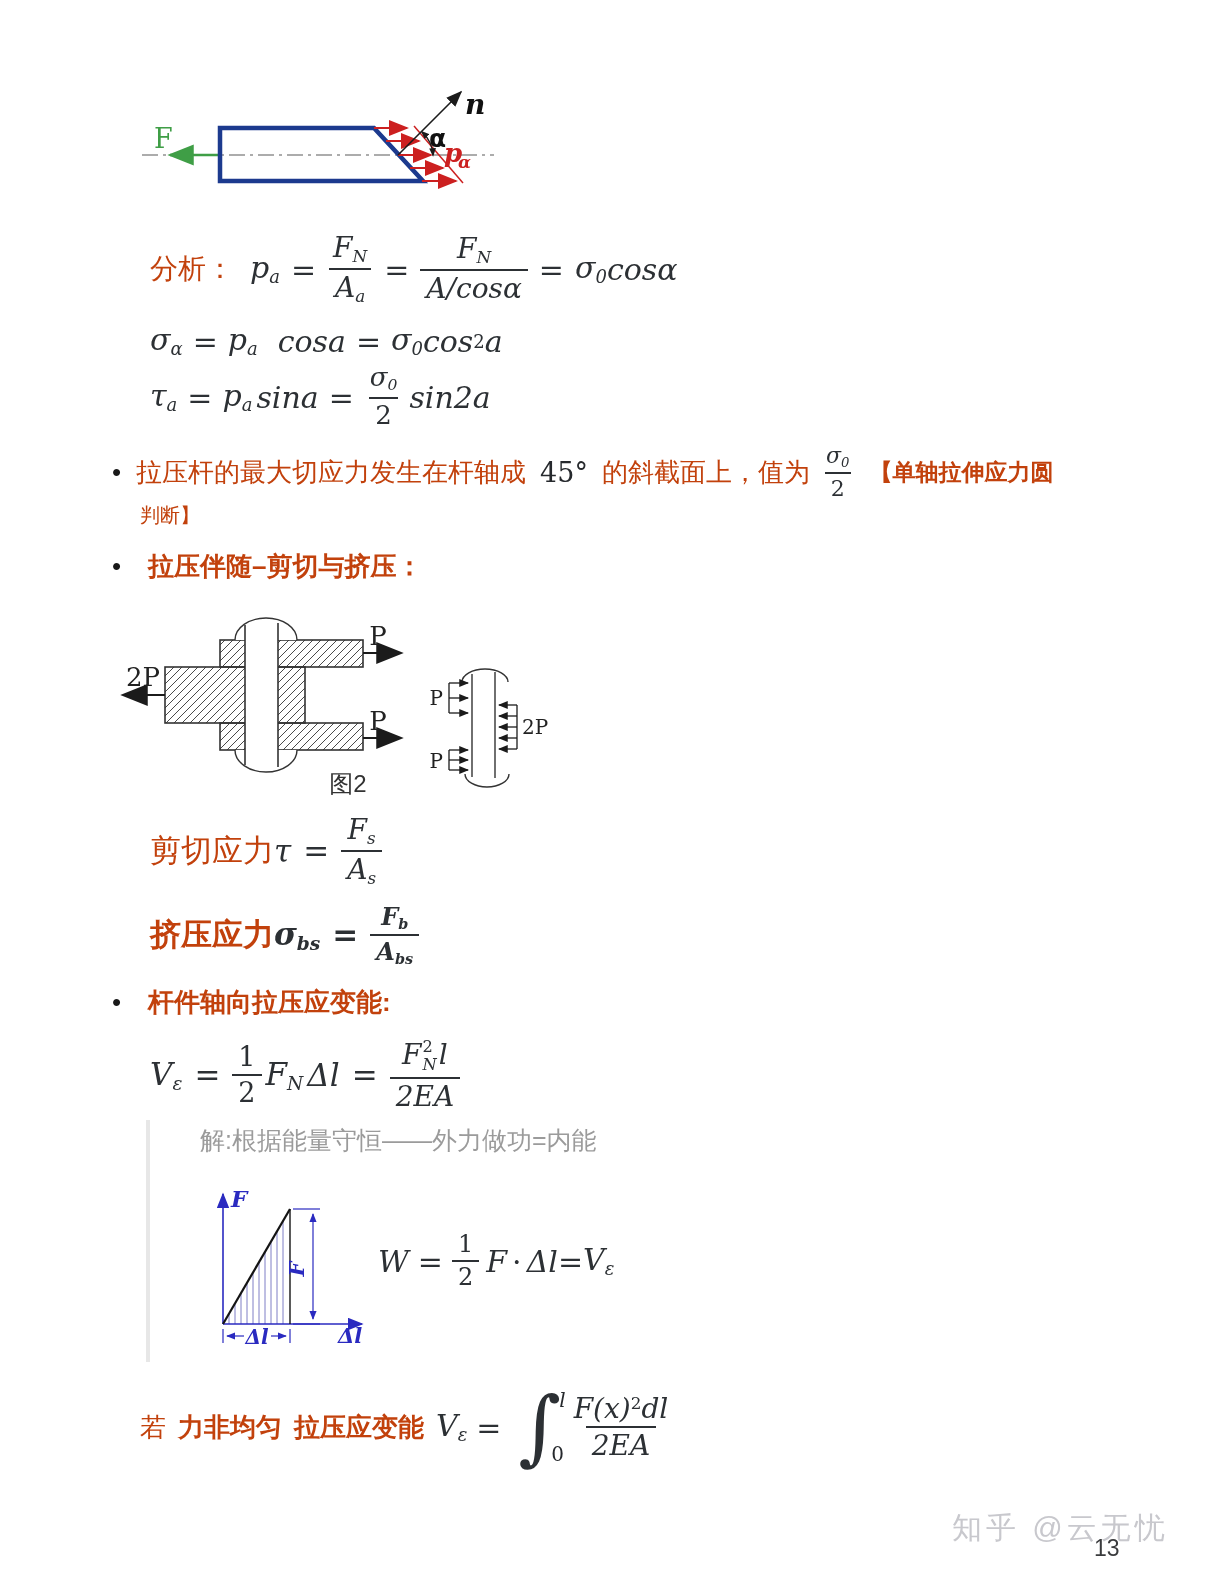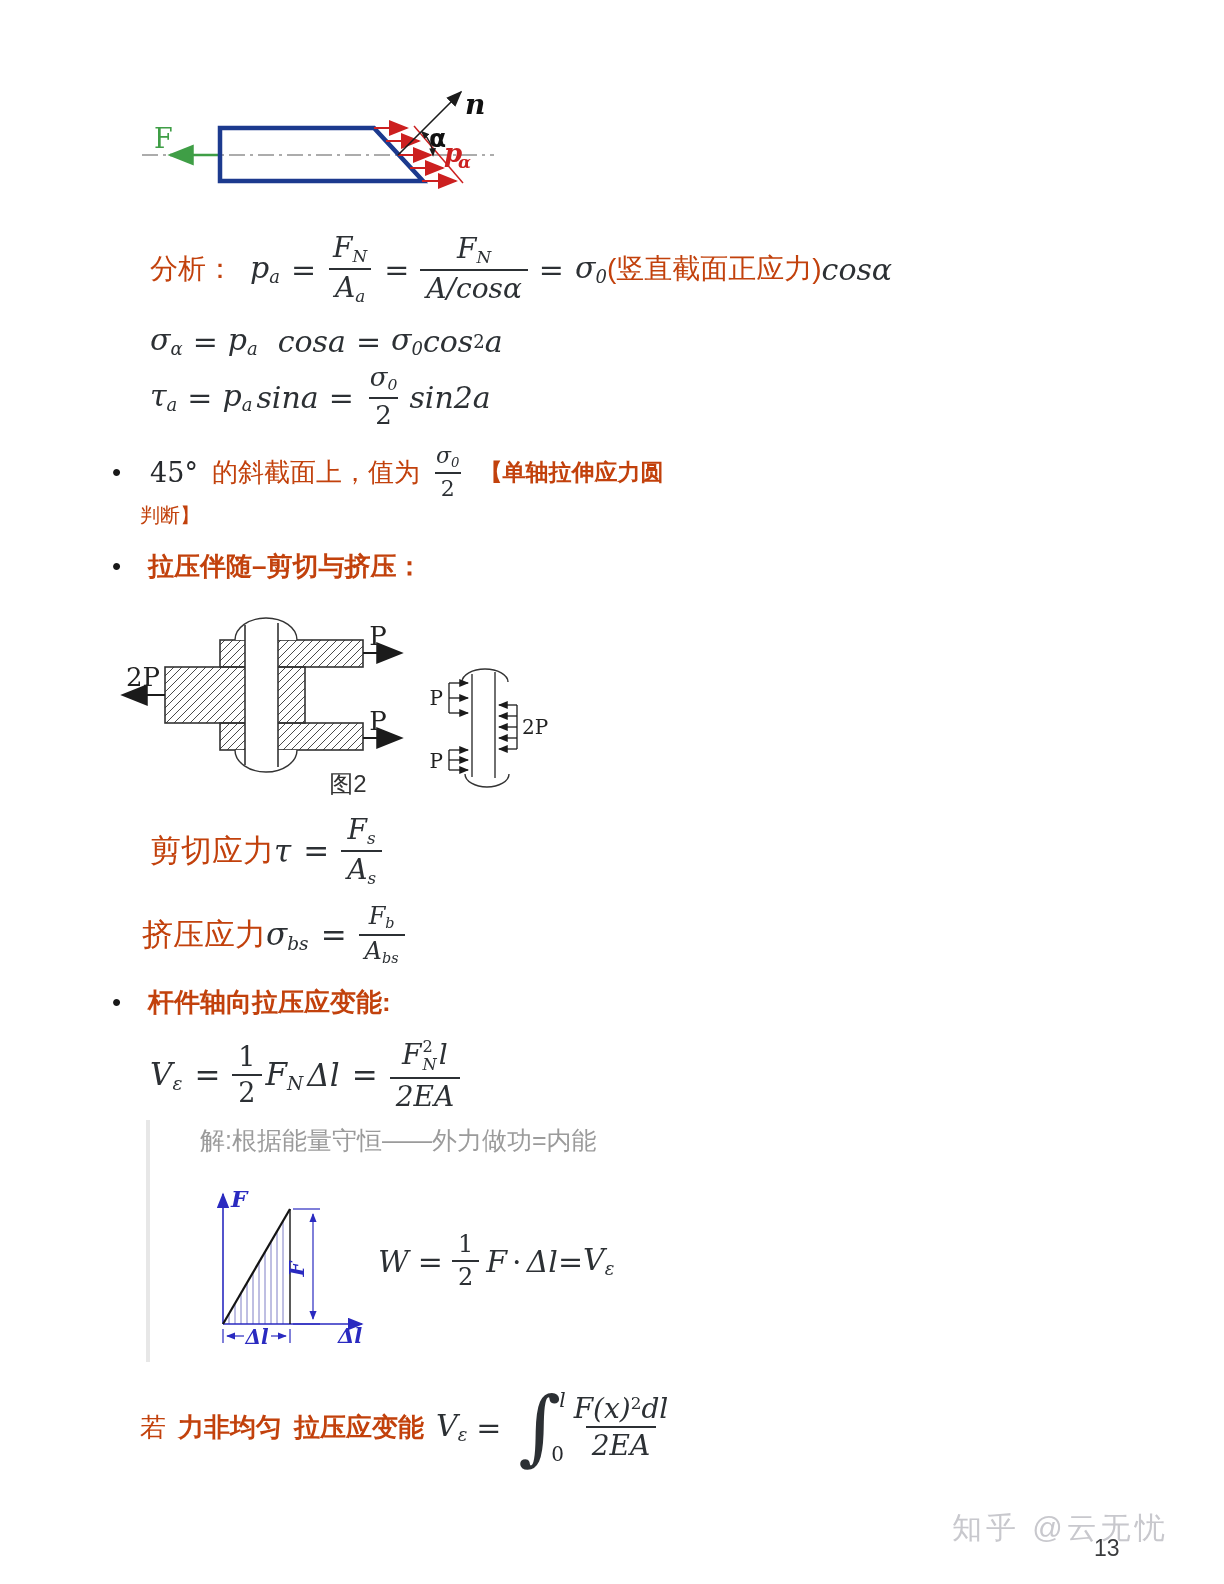--- a/index.html
+++ b/index.html
@@ -28,21 +28,21 @@
             height:78px;font-size:20px;margin-left:-2px;}
   .int-lims .lt{font-style:italic;font-family:"DejaVu Serif",serif;}
   .int-lims .lb{font-style:normal;font-family:"DejaVu Serif",serif;margin-left:-8px;}
   #analysis-line1{left:150px;top:232px;height:74px;font-size:30px;}
   #analysis-line2{left:150px;top:322px;height:38px;font-size:30px;}
   #analysis-line3{left:150px;top:362px;height:70px;font-size:30px;}
   #bullet1-line1{left:112px;top:442px;height:60px;font-size:26px;}
   #bullet1-line2{left:140px;top:502px;font-size:20px;}
   #bullet2{left:112px;top:550px;height:32px;font-size:26px;}
   #shear-formula{left:150px;top:814px;height:74px;font-size:31px;}
-  #bearing-formula{left:142px;top:896px;height:78px;font-size:31px;}
+  #bearing-formula{left:150px;top:896px;height:78px;font-size:31px;font-weight:bold;}
   #bullet3{left:112px;top:986px;height:32px;font-size:26px;}
   #energy-formula{left:150px;top:1036px;height:78px;font-size:31px;}
   #quote-border{left:146px;top:1120px;width:4px;height:242px;background:#e7e7e7;}
   #solution-text{left:200px;top:1124px;font-size:25px;color:#9b9b9b;}
   #w-formula{left:378px;top:1228px;height:66px;font-size:30px;}
   #bottom-line{left:140px;top:1378px;height:98px;font-size:26px;}
   #watermark{left:952px;top:1508px;font-size:30px;color:#c8c8cd;letter-spacing:4px;}
   #page-number{left:1094px;top:1535px;font-size:23px;color:#3a3b3d;}
 </style>
 </head>
@@ -93,21 +93,20 @@
     <span class="fn math"><span>F</span><span class="sub up">N</span></span>
     <span class="fd math"><span>A</span><span class="sub">a</span></span>
   </span>
   <span class="math up" style="margin:0 11px">=</span>
   <span class="frac" style="font-size:28px">
     <span class="fn math"><span>F</span><span class="sub up">N</span></span>
     <span class="fd math">A/cosα</span>
   </span>
   <span class="math up" style="margin:0 11px">=</span>
   <span class="math"><span>σ</span><span class="sub up">0</span></span>
-  <span class="cjk" style="font-size:28px">(竖直截面正应力)</span>
   <span class="math">cosα</span>
 </div>
 
 <div id="analysis-line2" class="abs row">
   <span class="math"><span>σ</span><span class="sub">α</span></span>
   <span class="math up" style="margin:0 10px">=</span>
   <span class="math"><span>p</span><span class="sub">a</span></span>
   <span class="math" style="margin-left:20px">cosa</span>
   <span class="math up" style="margin:0 10px">=</span>
   <span class="math"><span>σ</span><span class="sub up">0</span></span>
@@ -124,20 +123,21 @@
   <span class="math up" style="margin:0 10px">=</span>
   <span class="frac" style="font-size:26px">
     <span class="fn math"><span>σ</span><span class="sub up">0</span></span>
     <span class="fd math up">2</span>
   </span>
   <span class="math" style="margin-left:6px">sin2a</span>
 </div>
 
 <div id="bullet1-line1" class="abs row">
   <span class="bullet">•</span>
+  <span class="cjk">拉压杆的最大切应力发生在杆轴成</span>
   <span style="font-family:'DejaVu Serif',serif;font-size:27px;margin:0 14px">45°</span>
   <span class="cjk">的斜截面上，值为</span>
   <span class="frac" style="font-size:22px;margin:0 10px">
     <span class="fn math"><span>σ</span><span class="sub up">0</span></span>
     <span class="fd math up">2</span>
   </span>
   <span class="cjk" style="font-size:23px;font-weight:600;margin-left:4px">【单轴拉伸应力圆</span>
 </div>
 <div id="bullet1-line2" class="abs">
   <span class="cjk">判断】</span>

